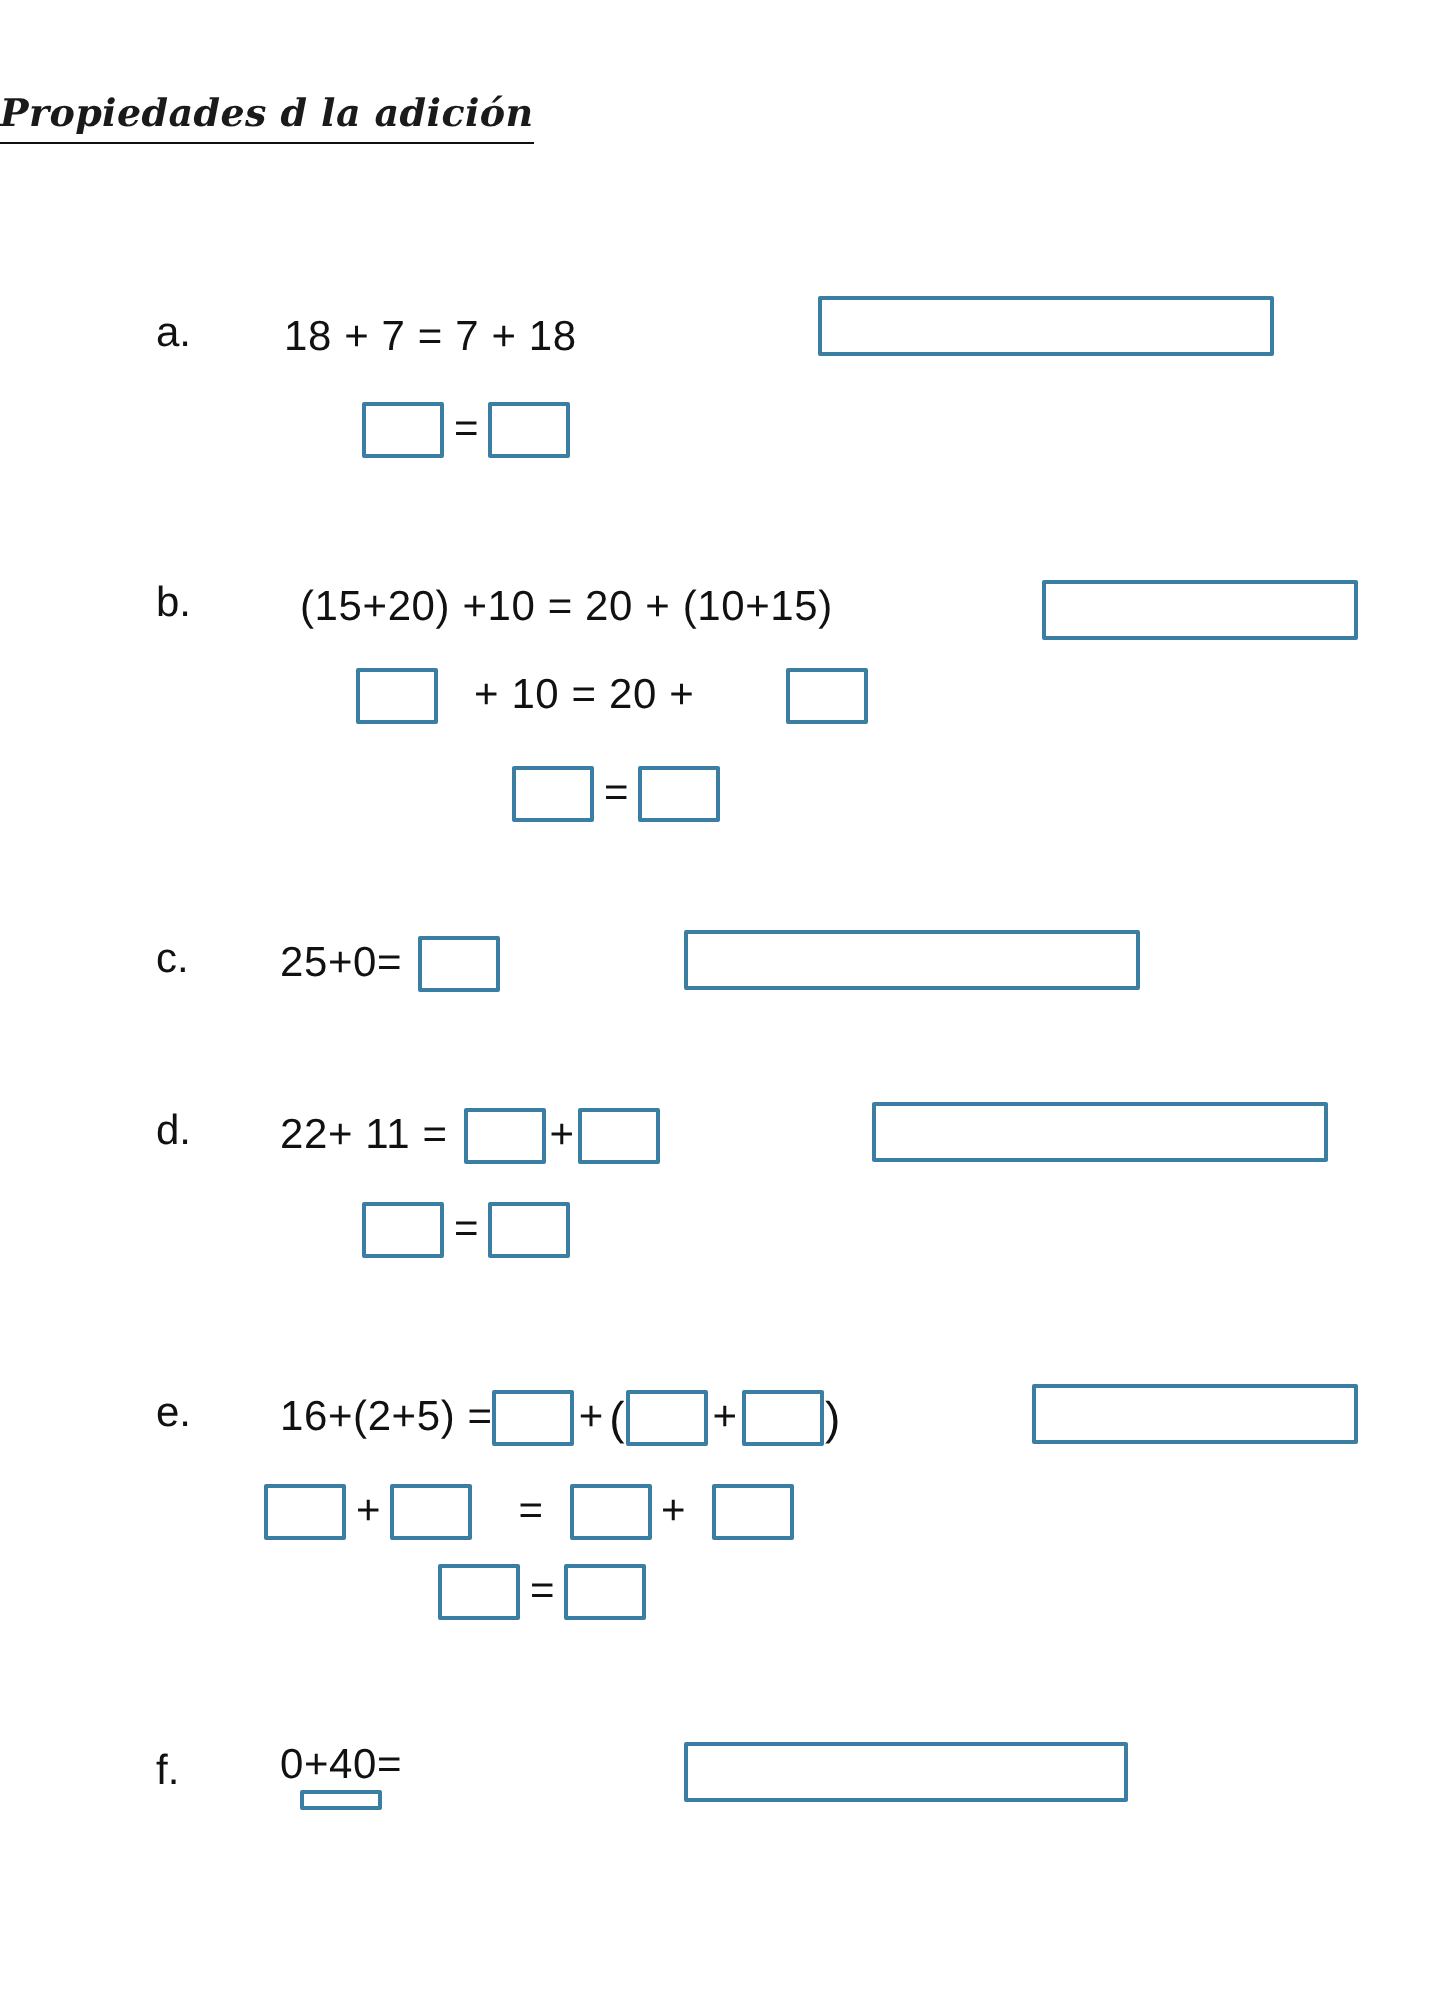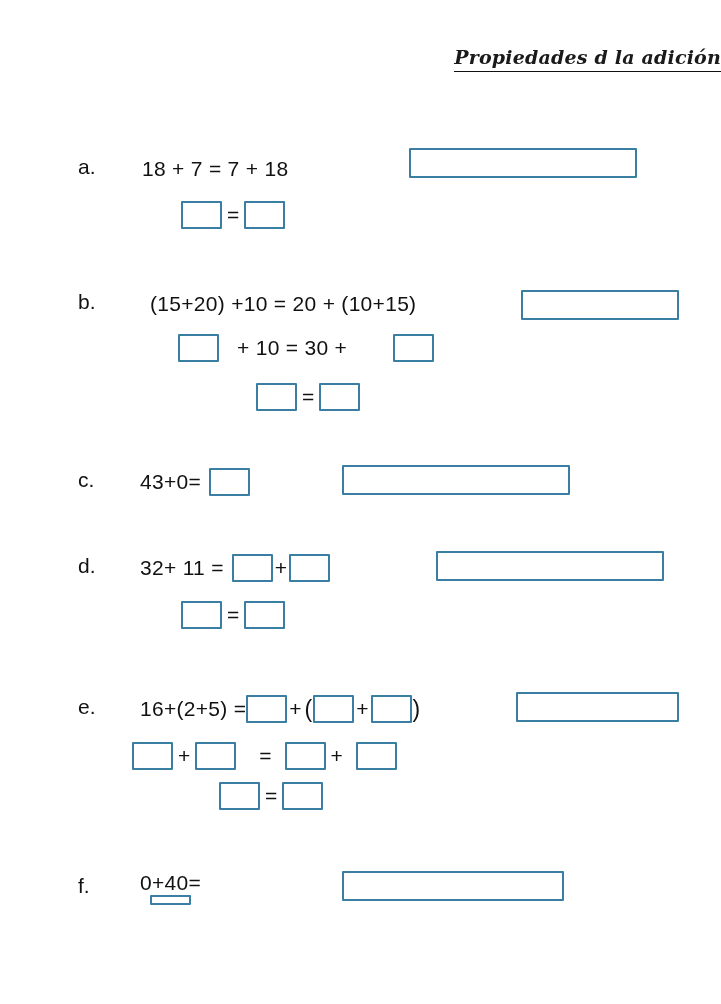--- a/index.html
+++ b/index.html
@@ -33,21 +33,21 @@
     font-weight: 700;
     color: #1a1a1a;
     letter-spacing: 0.2px;
   }
 
   #doc-title {
     position: absolute;
     left: 0;
     top: 45px;
     width: 721px;
-    text-align: right;
+    text-align: left;
     font-size: 19px;
     line-height: 24px;
   }
   #doc-title span.titletext {
     border-bottom: 1.6px solid #111;
     padding-bottom: 2px;
     display: inline-block;
   }
 
   #instruction {
@@ -184,49 +184,49 @@
 
     <div class="line" style="left:140px; top:287px;margin-left:10px;">
       <span class="expr">(15+20) +10 = 20 + (10+15)</span>
     </div>
 
     <div class="answer-box" style="left:521px; top:290px; width:158px;"></div>
 
     <div class="line" style="left:178px; top:331px;">
       <span class="box small"></span>
       <span class="box-gap-md"></span>
-      <span class="expr">+ 10 = 30 +</span>
+      <span class="expr">+ 10 = 20 +</span>
       <span class="box-gap-lg"></span>
       <span class="box small"></span>
     </div>
 
     <div class="line" style="left:256px; top:380px;">
       <span class="box small"></span>
       <span class="op">=</span>
       <span class="box small"></span>
     </div>
   </div>
 
   <div class="item">
     <div class="item-letter" style="left:78px; top:468px;">c.</div>
 
     <div class="line" style="left:140px; top:465px;">
-      <span class="expr">43+0=</span>
+      <span class="expr">25+0=</span>
       <span class="box-gap-sm"></span>
       <span class="box small"></span>
     </div>
 
     <div class="answer-box" style="left:342px; top:465px; width:228px;"></div>
   </div>
 
   <div class="item">
     <div class="item-letter" style="left:78px; top:554px;">d.</div>
 
     <div class="line" style="left:140px; top:551px;">
-      <span class="expr">32+ 11 =</span>
+      <span class="expr">22+ 11 =</span>
       <span class="box-gap-sm"></span>
       <span class="box small"></span>
       <span class="op tight">+</span>
       <span class="box small"></span>
     </div>
 
     <div class="answer-box" style="left:436px; top:551px; width:228px;"></div>
 
     <div class="line" style="left:181px; top:598px;">
       <span class="box small"></span>

